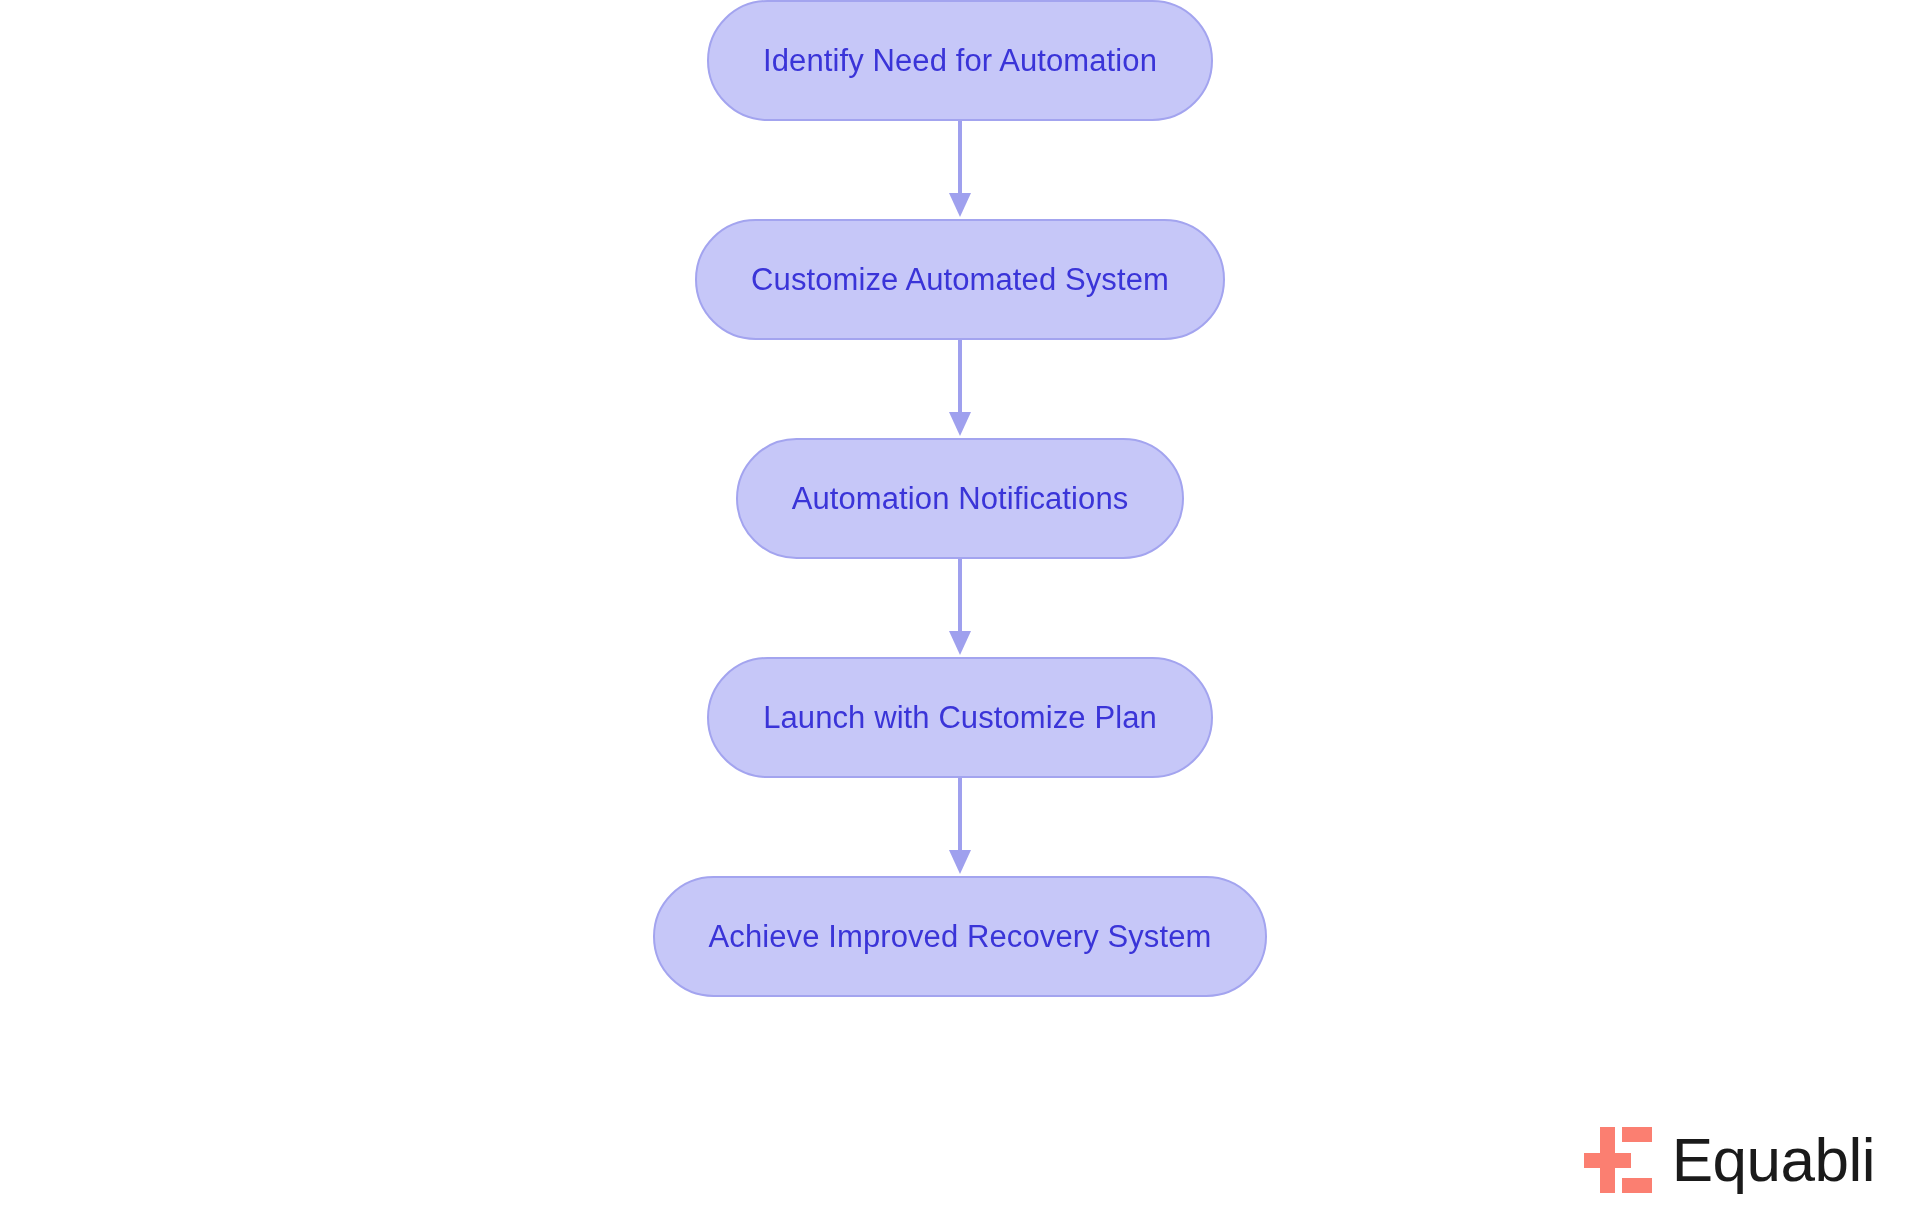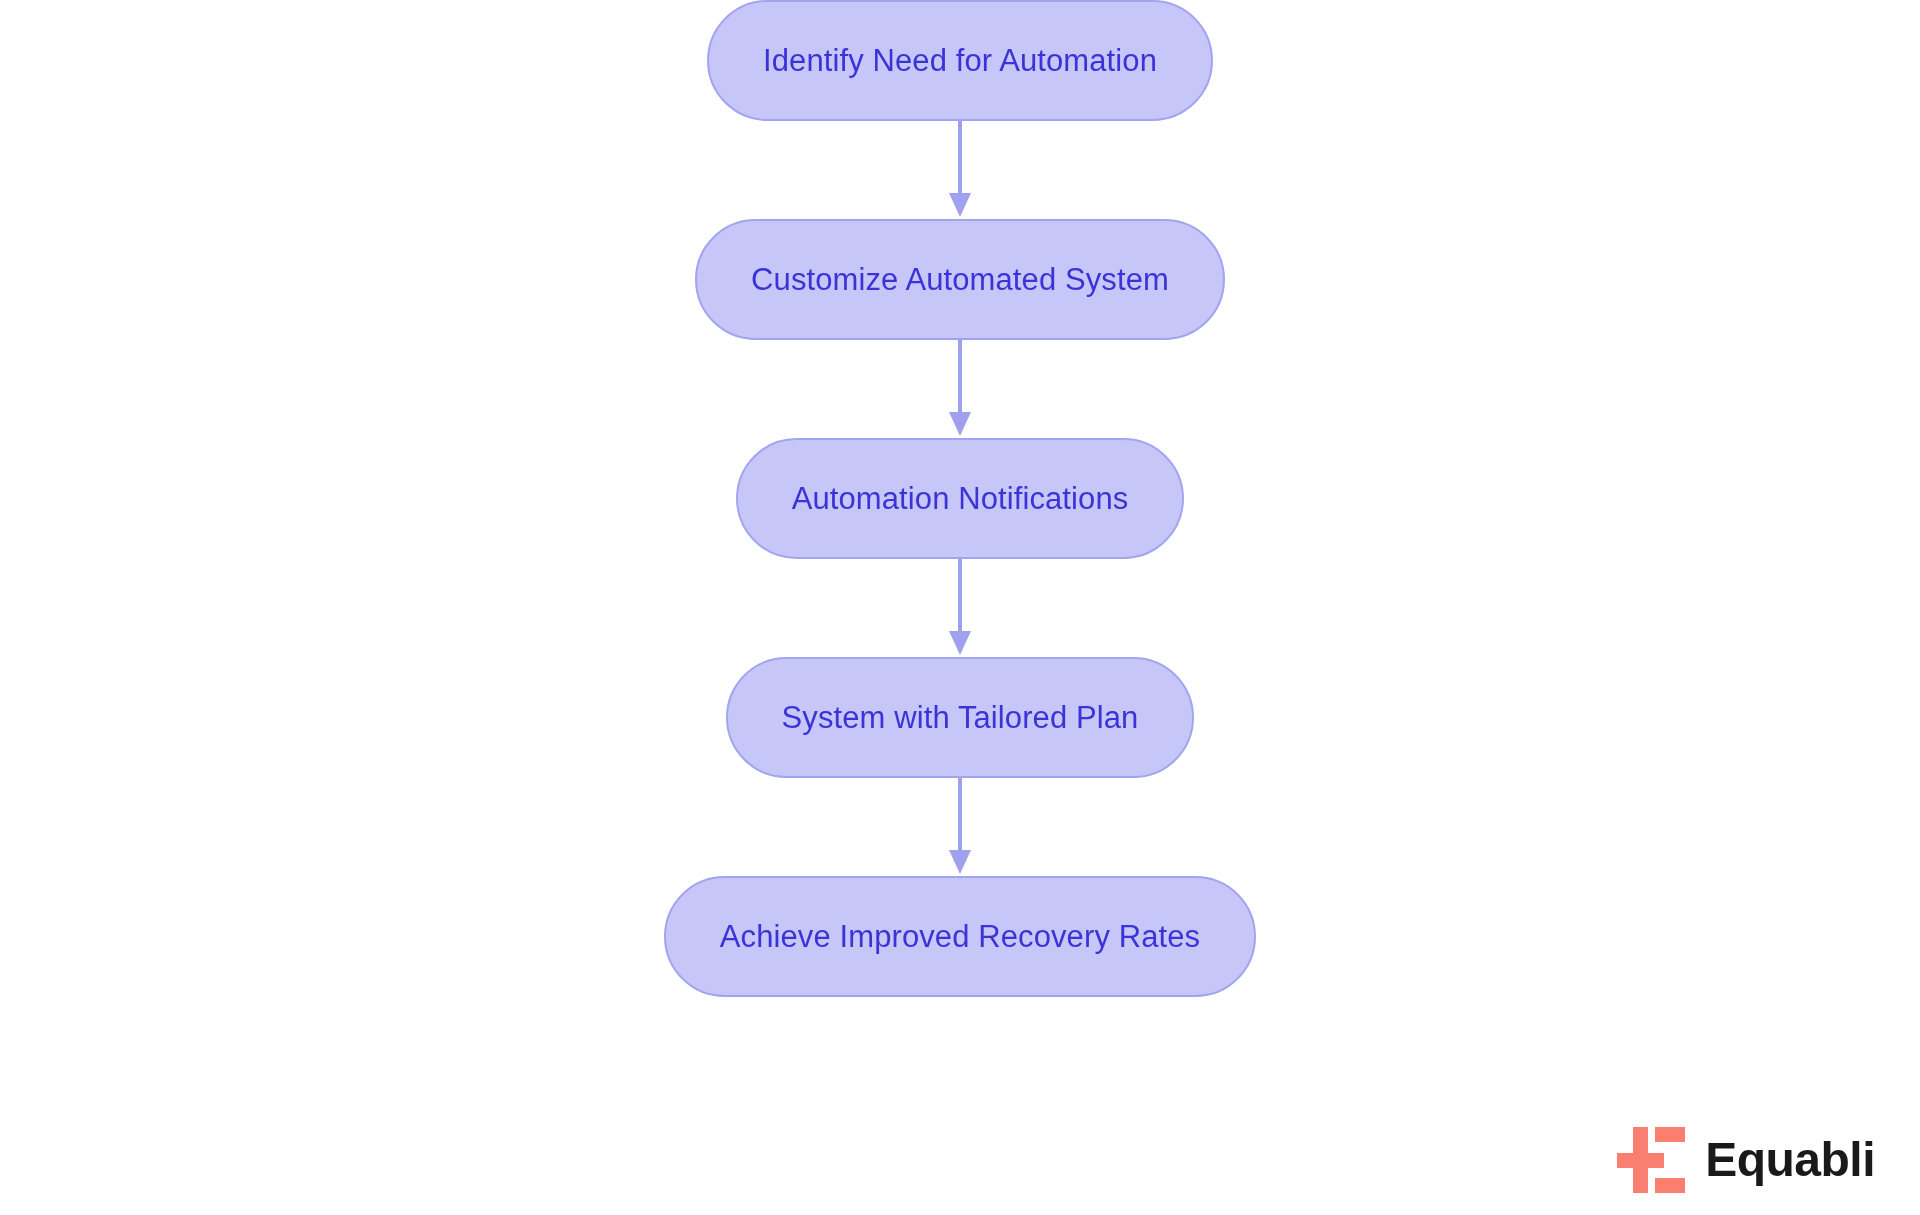--- a/index.html
+++ b/index.html
@@ -76,22 +76,22 @@
     bottom: 22px;
     display: flex;
     align-items: center;
     gap: 20px;
   }
   #logo-mark {
     display: block;
   }
   #logo-text {
     font-family: "Liberation Sans", sans-serif;
-    font-size: 48px;
-    font-weight: 700;
+    font-size: 62px;
+    font-weight: 400;
     color: #1a1a1a;
     letter-spacing: -0.5px;
     line-height: 1;
   }
 </style>
 </head>
 <body>
 
 <div id="canvas">
 
@@ -131,34 +131,34 @@
 
     <div class="connector">
       <svg width="26" height="98" viewBox="0 0 26 98">
         <line x1="13" y1="0" x2="13" y2="78" stroke="#9fa0ee" stroke-width="4"></line>
         <polygon points="13,96 2,72 24,72" fill="#9fa0ee"></polygon>
       </svg>
     </div>
 
     <div class="node-wrap">
       <div class="node">
-        <span>System with Tailored Plan</span>
+        <span>Launch with Customize Plan</span>
       </div>
     </div>
 
     <div class="connector">
       <svg width="26" height="98" viewBox="0 0 26 98">
         <line x1="13" y1="0" x2="13" y2="78" stroke="#9fa0ee" stroke-width="4"></line>
         <polygon points="13,96 2,72 24,72" fill="#9fa0ee"></polygon>
       </svg>
     </div>
 
     <div class="node-wrap">
       <div class="node">
-        <span>Achieve Improved Recovery Rates</span>
+        <span>Achieve Improved Recovery System</span>
       </div>
     </div>
 
   </div>
 
   <div id="logo">
     <svg id="logo-mark" width="68" height="66" viewBox="0 0 68 66">
 
       <rect x="16" y="0" width="15" height="66" fill="#fb7f71"></rect>
 

